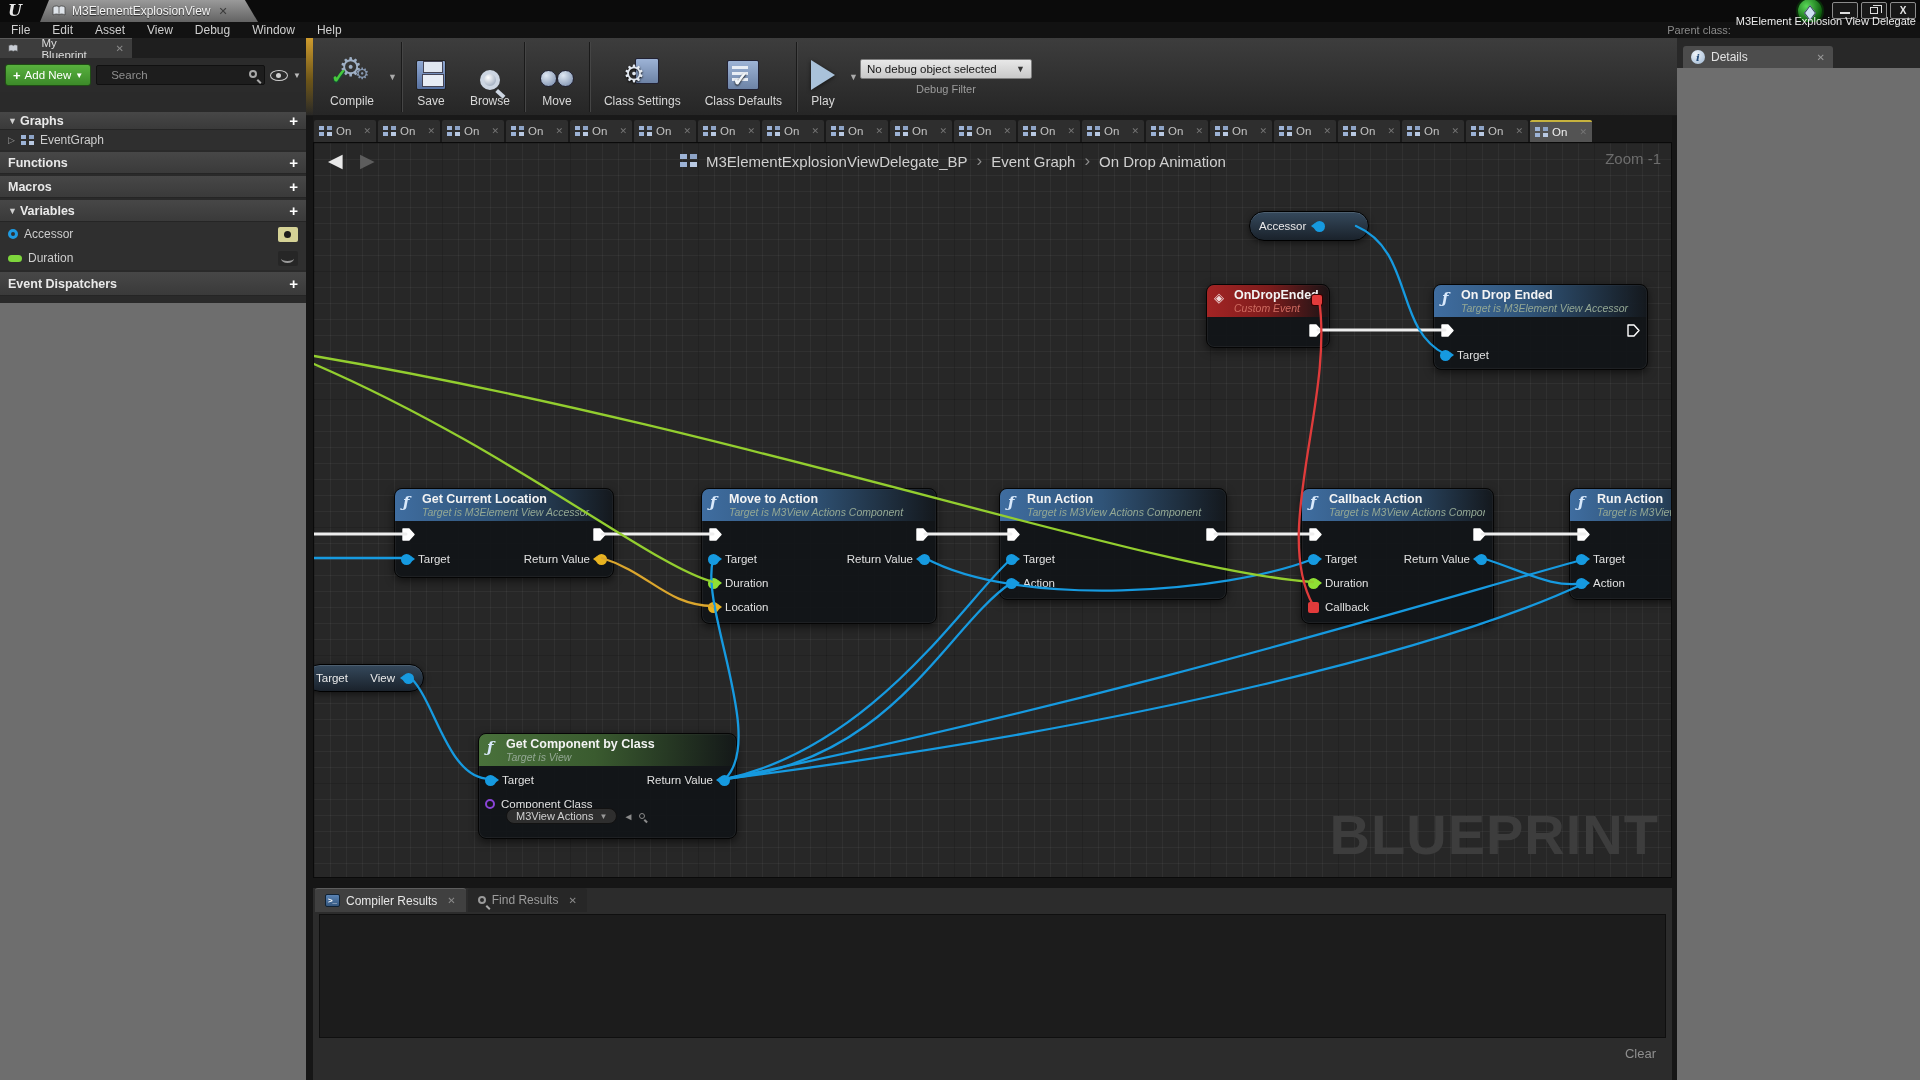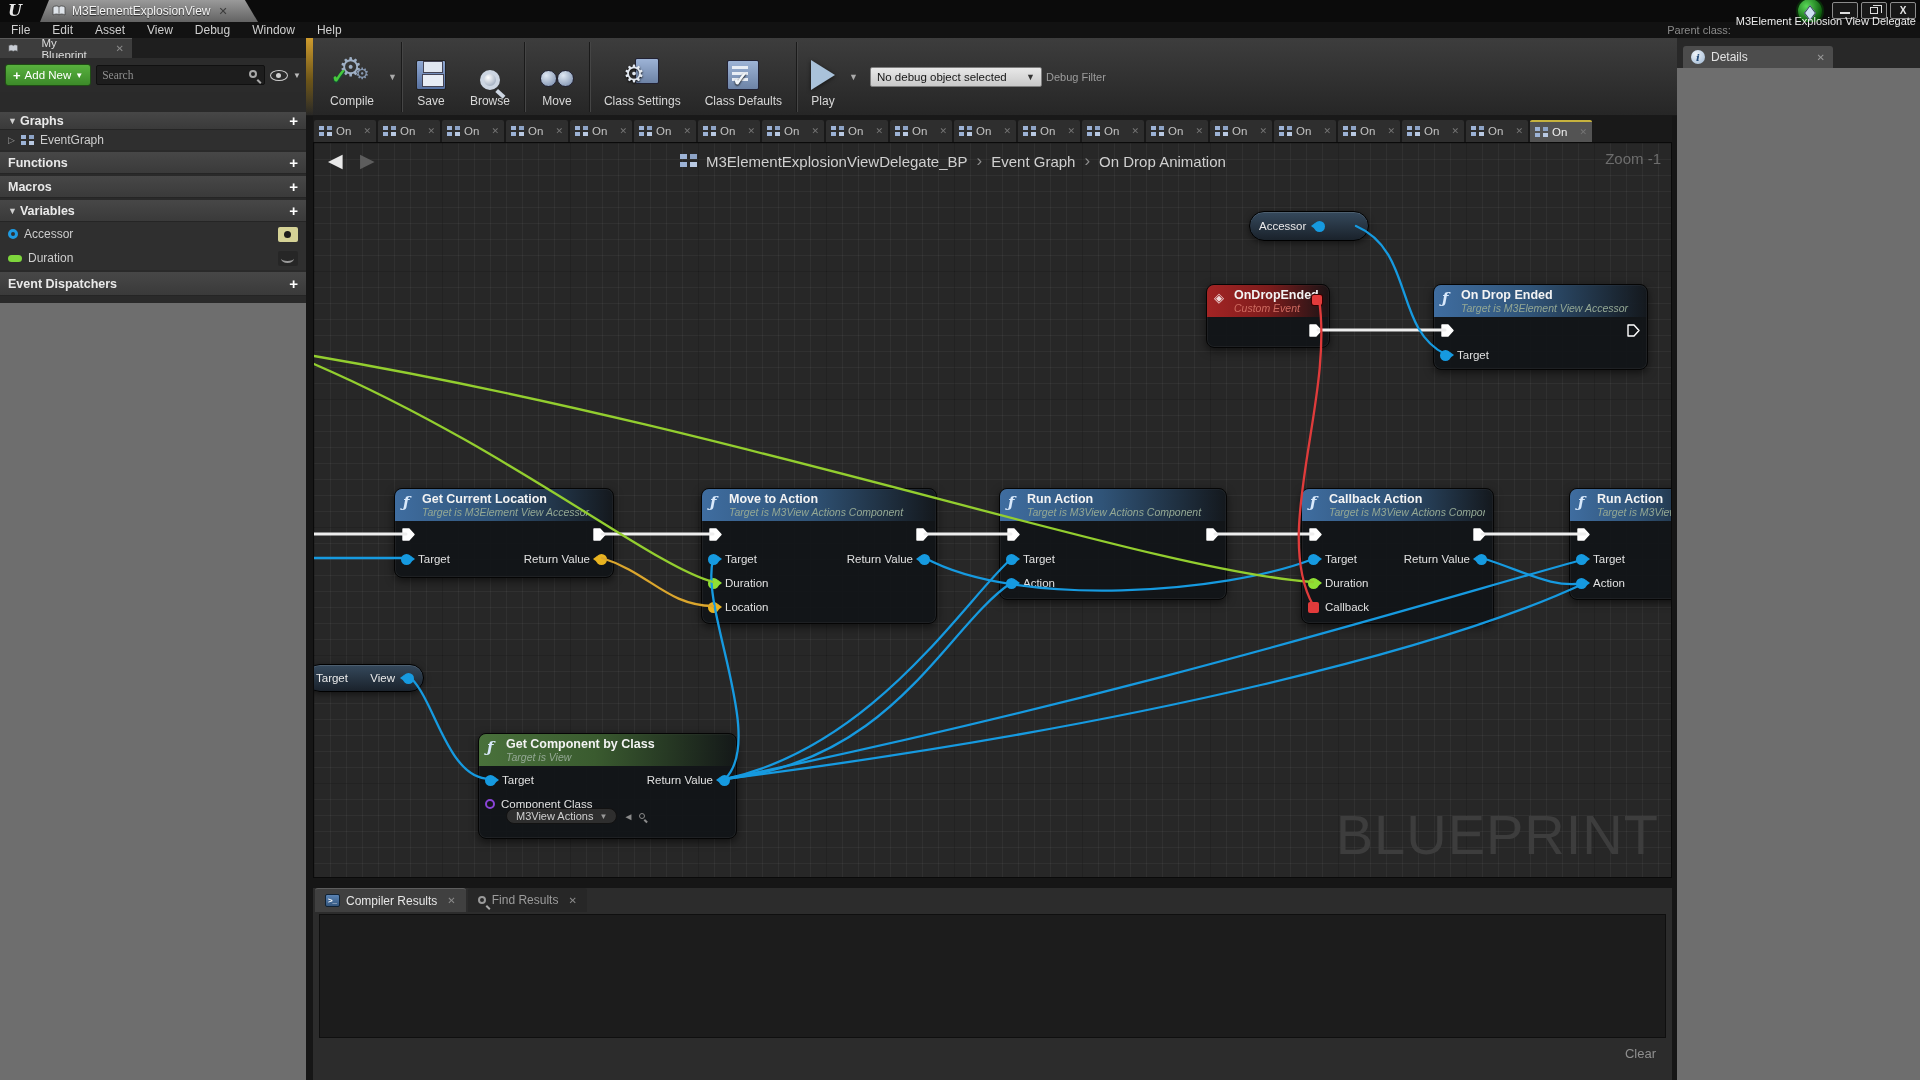--- a/index.html
+++ b/index.html
@@ -38,21 +38,21 @@
   .bp-tabrow{position:absolute;left:0;top:0;width:306px;height:20px;background:#1e1e1e}
   .bp-tab{position:absolute;left:0;top:0;width:132px;height:20px;background:#3d3d3d;border-top:1px solid #5c5c5c;
           display:flex;align-items:center;gap:23px;padding:0 8px;font-size:11.5px;color:#dcdcdc}
   .bp-tab .x{margin-left:auto;color:#8a8a8a;font-size:10px}
   .bp-toolbar{position:absolute;left:0;top:20px;width:306px;height:34px;background:#2b2b2b;display:flex;align-items:center;gap:5px;padding:0 5px}
   .addnew{height:22px;display:flex;align-items:center;gap:4px;padding:0 7px;border-radius:3px;
           background:linear-gradient(#58b13e,#3c8a29);border:1px solid #1f4d14;color:#fff;font-size:11.5px}
   .addnew .plus{font-weight:bold;font-size:13px}
   .addnew .caret{font-size:8px}
   .searchbox{flex:1;height:20px;background:#1d1d1d;border:1px solid #101010;border-radius:2px;position:relative;display:flex;align-items:center}
-  .searchbox input{width:100%;height:100%;background:transparent;border:none;outline:none;color:#cfcfcf;font-size:11.5px;padding:0 22px 0 5px;font-family:Liberation Serif, serif}
+  .searchbox input{width:100%;height:100%;background:transparent;border:none;outline:none;color:#cfcfcf;font-size:11.5px;padding:0 22px 0 14px;font-family:Liberation Sans, sans-serif}
   .searchbox input::placeholder{color:#8f8f8f}
   .mag{width:8px;height:8px;border:2px solid #a8a8a8;border-radius:50%;position:relative;flex:none}
   .mag::after{content:"";position:absolute;left:7px;top:7px;width:5px;height:2px;background:#a8a8a8;transform:rotate(45deg);transform-origin:0 0}
   .searchbox .mag{position:absolute;right:7px;top:4px}
   .eye-tool{width:18px;height:11px;border:1.5px solid #cfcfcf;border-radius:50%;position:relative;flex:none}
   .eye-tool::after{content:"";position:absolute;left:5px;top:2px;width:5px;height:5px;border-radius:50%;background:#cfcfcf}
   .sb-caret{font-size:8px;color:#bbb}
 
   .sb-sec{position:absolute;left:0;width:306px;background:linear-gradient(#474747,#3a3a3a);border-bottom:1px solid #252525;
           display:flex;align-items:center;padding:0 8px;font-size:12.5px;font-weight:bold;color:#e9e9e9}
@@ -89,21 +89,21 @@
   .ic-find{position:relative;width:36px;height:26px;margin-top:6px}
   .ic-find::before,.ic-find::after{content:"";position:absolute;top:6px;width:15px;height:15px;border-radius:50%;background:radial-gradient(circle at 35% 30%,#dfe8f4,#7286a6);border:1px solid #223}
   .ic-find::before{left:1px}.ic-find::after{right:1px}
   .ic-grid-gear{position:relative;width:34px;height:32px}
   .ic-grid-gear .pane{position:absolute;right:0;top:0;width:24px;height:26px;background:linear-gradient(#9db3d6,#6d83a6);border:1px solid #223;border-radius:2px}
   .ic-grid-gear .g{position:absolute;left:-2px;top:2px;font-size:24px;color:#e2e8f0;text-shadow:0 1px 2px #000}
   .ic-defaults{position:relative;width:32px;height:30px;background:linear-gradient(#9db3d6,#6d83a6);border:1px solid #223;border-radius:2px}
   .ic-defaults i{position:absolute;left:4px;width:16px;height:3px;background:#e8edf5}
   .ic-defaults .chk{position:absolute;right:-2px;bottom:-2px;font-size:20px;font-weight:bold;color:#f2f6fa;text-shadow:0 1px 2px #000;font-style:normal;background:none;width:auto;height:auto}
   .ic-play{width:0;height:0;border-left:24px solid #a9c2da;border-top:15px solid transparent;border-bottom:15px solid transparent;margin-top:2px;filter:drop-shadow(0 1px 2px rgba(0,0,0,.6))}
-  .debug-wrap{display:flex;flex-direction:row;align-items:center;justify-content:center;gap:4px;margin-left:10px}
+  .debug-wrap{display:flex;flex-direction:column;align-items:center;justify-content:center;gap:4px;}
   .debug-select{width:172px;height:20px;background:linear-gradient(#e8e8e8,#c9c9c9);border:1px solid #7e7e7e;border-radius:2px;
                 display:flex;align-items:center;font-size:11.5px;color:#161616;padding:0 6px;gap:4px}
   .debug-select .caret{margin-left:auto;font-size:9px;color:#333}
   .debug-filter{font-size:11px;color:#9c9c9c}
 
   
   .details{position:absolute;left:1677px;top:38px;width:243px;height:1042px;background:#6e6e6e}
   .details-tabrow{position:absolute;left:0;top:0;width:243px;height:30px;background:#282828}
   .details-tab{position:absolute;left:6px;top:8px;width:150px;height:22px;background:#4c4c4c;border-radius:3px 3px 0 0;
                display:flex;align-items:center;gap:6px;padding:0 8px;font-size:12px;color:#e2e2e2}
@@ -127,21 +127,21 @@
     background-size:128px 128px,128px 128px,16px 16px,16px 16px}
   .wires{position:absolute;left:0;top:0;z-index:3;pointer-events:none}
   .graph-overlay{position:absolute;left:0;top:0;width:100%;z-index:4}
   .nav-arrow{position:absolute;top:6px;font-size:19px}
   .nav-back{left:14px;color:#e9e9e9}
   .nav-fwd{left:46px;color:#5d5d5d}
   .crumbbar{position:absolute;left:366px;top:8px;display:flex;align-items:center;gap:9px;font-size:15px;color:#cfcfcf}
   .crumb-sep{color:#8d8d8d;font-size:17px}
   .gicon-lg{width:17px;height:14px;background-size:7px 5px;background-position:0 0,10px 0,0 8px,10px 8px}
   .zoomlbl{position:absolute;right:10px;top:7px;font-size:15px;color:#6d6d6d;z-index:4}
-  .watermark{position:absolute;right:12px;bottom:10px;font-size:56px;font-weight:normal;letter-spacing:1px;color:#3d3d3d;z-index:1}
+  .watermark{position:absolute;right:12px;bottom:10px;font-size:56px;font-weight:bold;letter-spacing:1px;color:#3d3d3d;z-index:1}
 
   
   .bp-node{position:absolute;z-index:2;background:rgba(17,20,23,.94);border:1px solid #050505;border-radius:8px;
            box-shadow:0 3px 8px rgba(0,0,0,.55),inset 0 0 0 1px rgba(255,255,255,.05)}
   .nhead{height:32px;border-radius:7px 7px 0 0;padding:3px 8px 0 27px;position:relative}
   .h-blue{background:linear-gradient(90deg,#3f6da0 0%,#305478 45%,rgba(26,34,44,.25) 100%)}
   .h-green{background:linear-gradient(90deg,#49713b 0%,#3a5b2f 45%,rgba(26,34,26,.25) 100%)}
   .h-red{background:linear-gradient(90deg,#a32424 0%,#7d1c1c 50%,rgba(44,16,16,.3) 100%)}
   .fico{position:absolute;left:8px;top:4px;font:bold italic 15px "DejaVu Serif",serif;color:#d9e9fb}
   .evico{position:absolute;left:7px;top:5px;font-size:13px;color:#f2dcdc}

